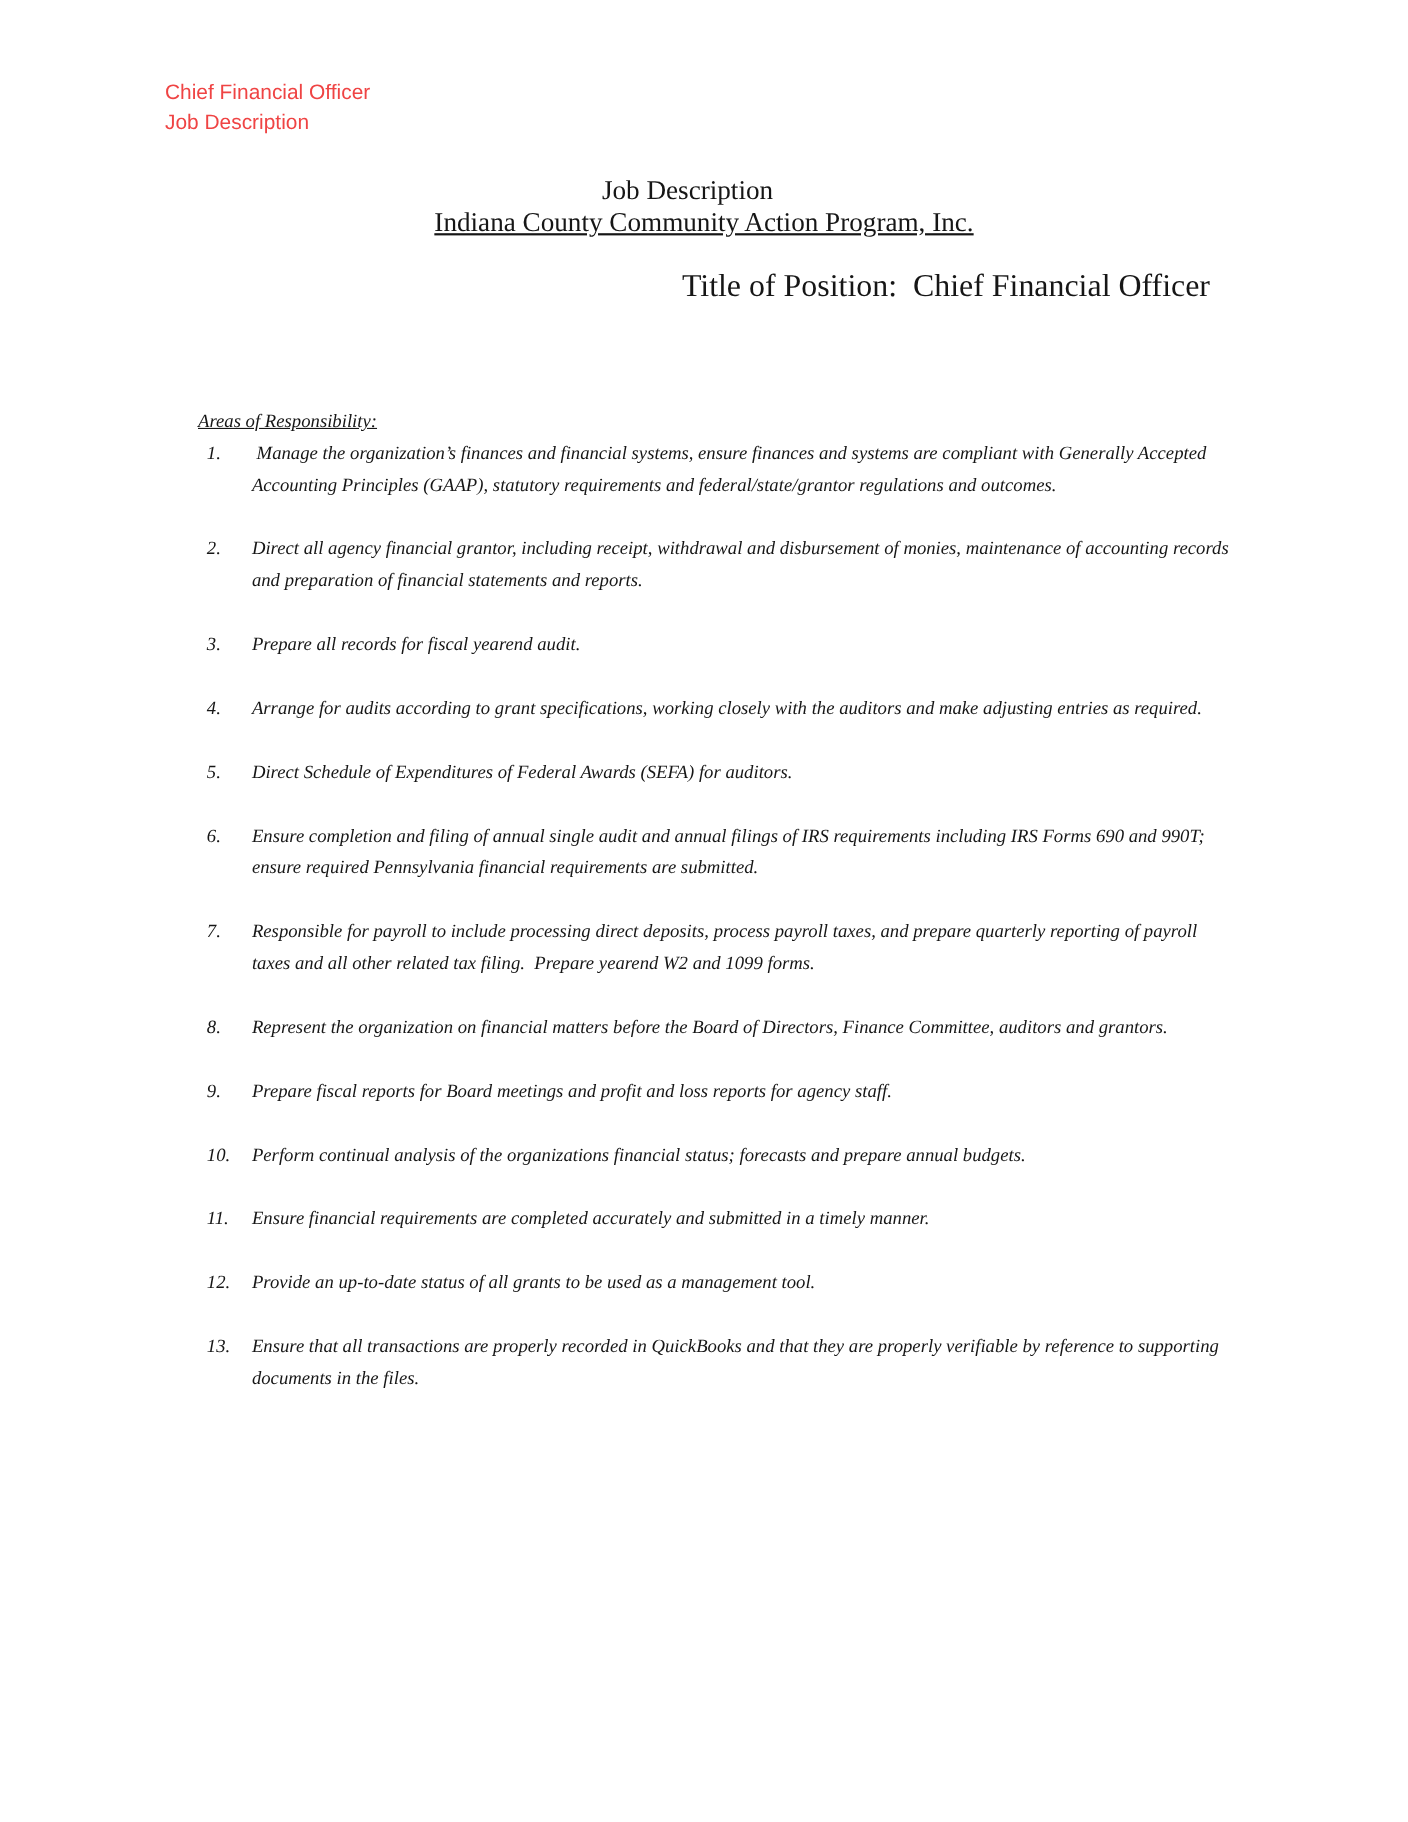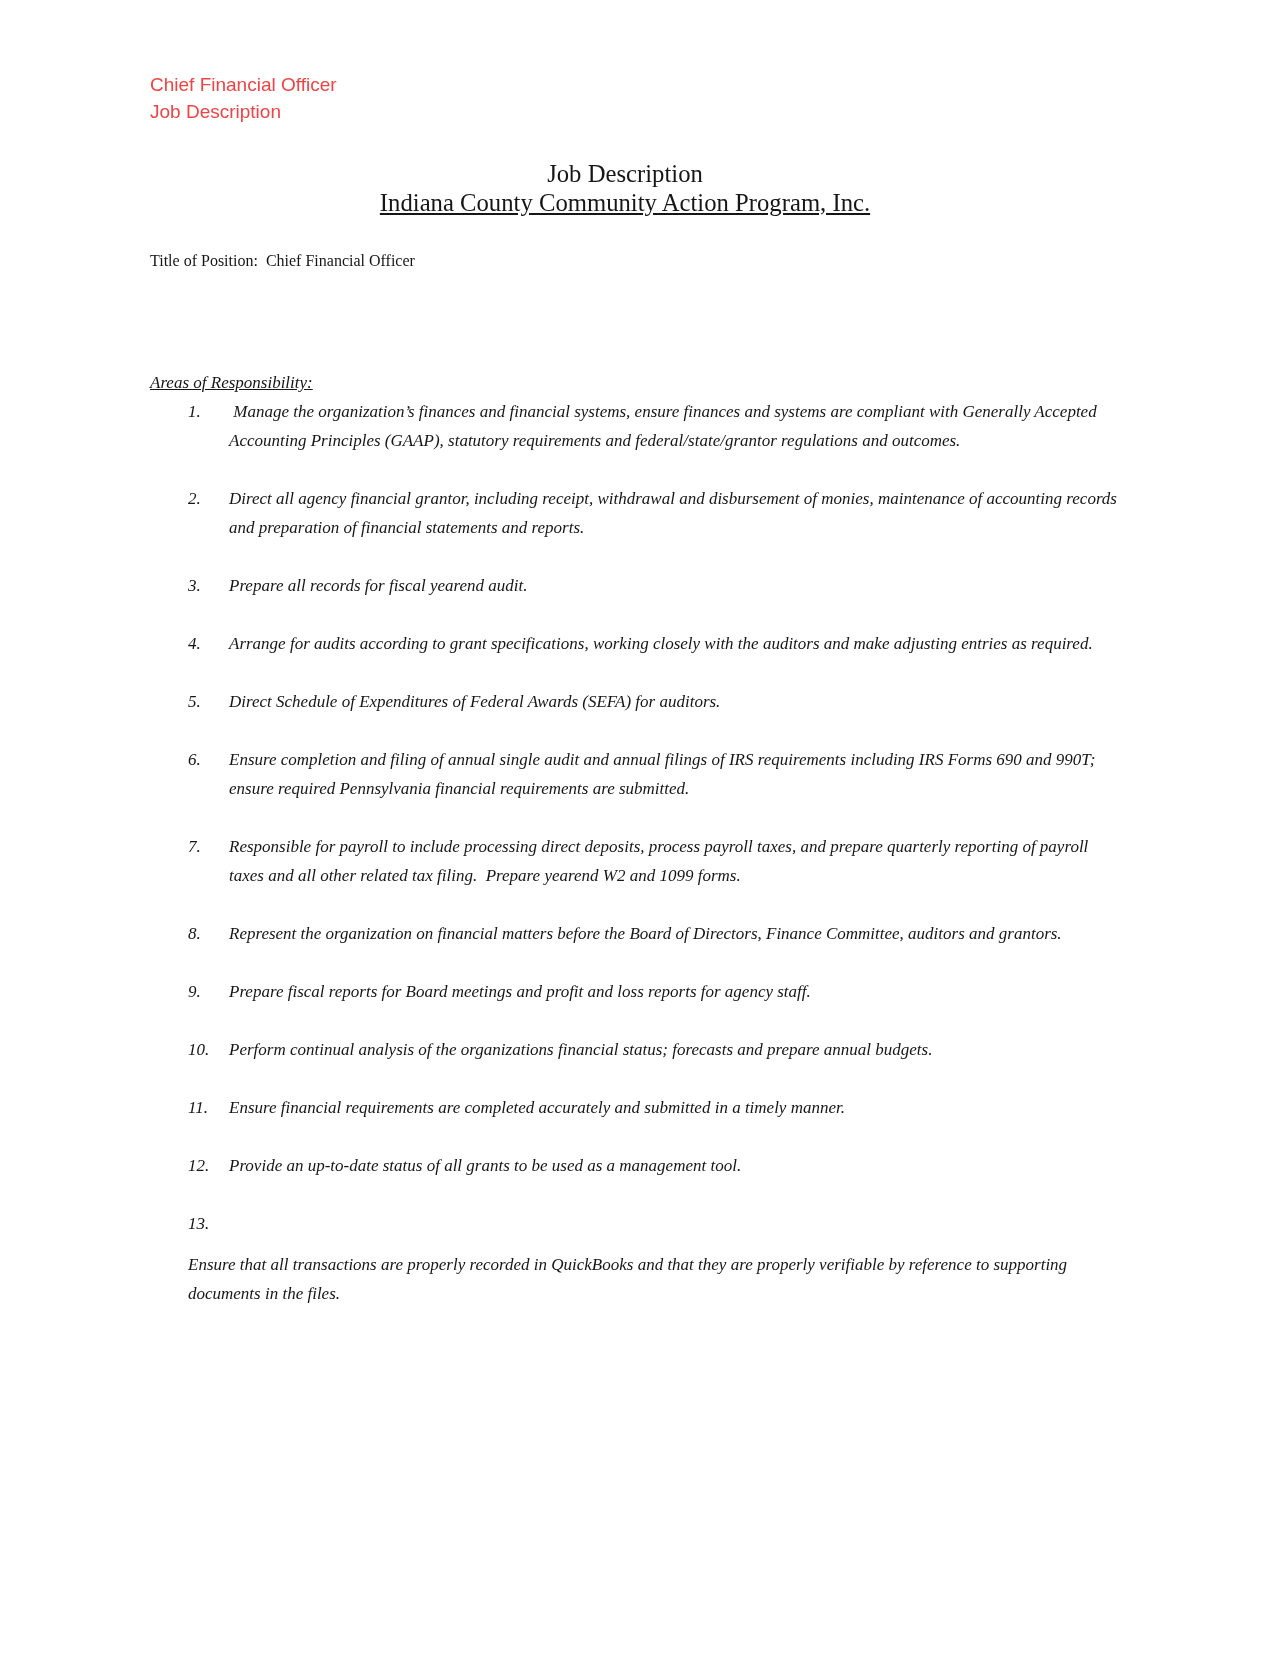--- a/index.html
+++ b/index.html
@@ -28,45 +28,45 @@
     width: 950px;
     text-align: center;
     font-size: 24.7px;
     line-height: 29px;
   }
   .position-block {
     position: absolute;
     left: 150px;
     top: 246px;
     width: 950px;
-    text-align: left;
-    font-size: 16px;
+    text-align: right;
+    font-size: 29px;
     line-height: 29px;
   }
   .main {
     position: absolute;
     left: 150px;
     top: 368px;
     width: 978px;
     font-size: 17px;
     line-height: 29px;
     font-style: italic;
   }
-  .u { text-decoration: underline; }
+  .u { text-decoration: underline; margin-left: 30px; }
   .resp-list {
     list-style: none;
     margin: 0;
     padding: 0 0 0 38px;
   }
   .resp-item {
     display: flex;
     align-items: flex-start;
     margin-bottom: 29px;
   }
-  .resp-item:last-child { margin-bottom: 0; flex-direction: column; }
+  .resp-item:last-child { margin-bottom: 0; }
   .resp-item .num { flex: 0 0 41px; }
   .resp-item .txt { width: 897px; max-width: 897px; }
 </style>
 </head>
 <body>
 
 <div class="corner-header">
   <div>Chief Financial Officer</div>
   <div>Job Description</div>
 </div>

